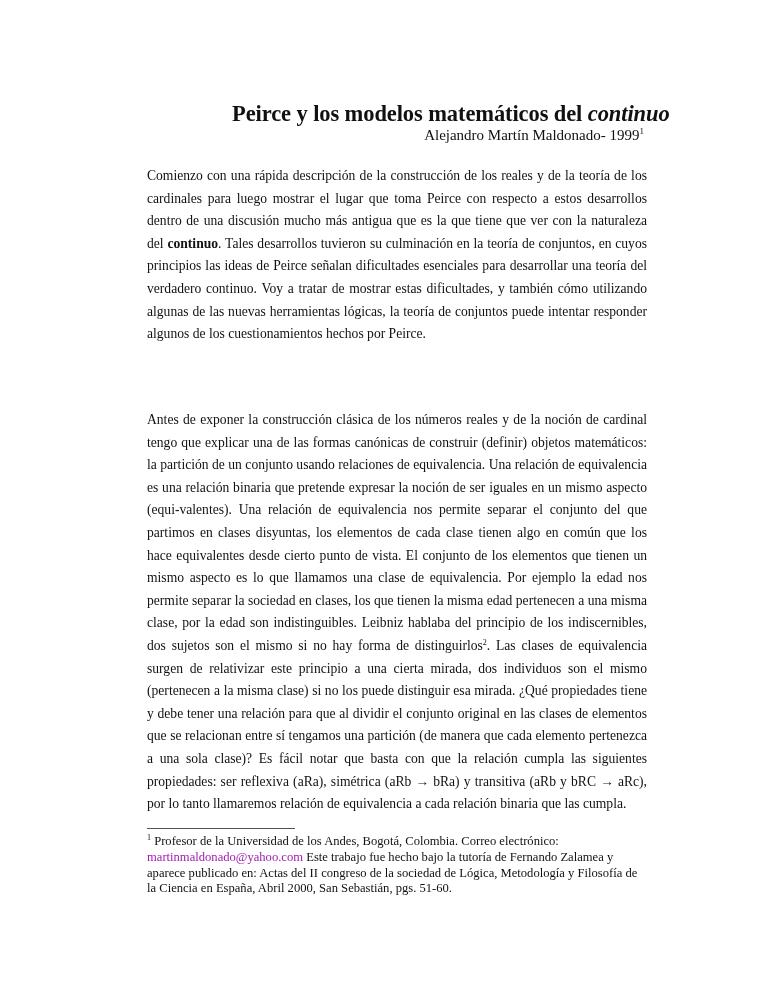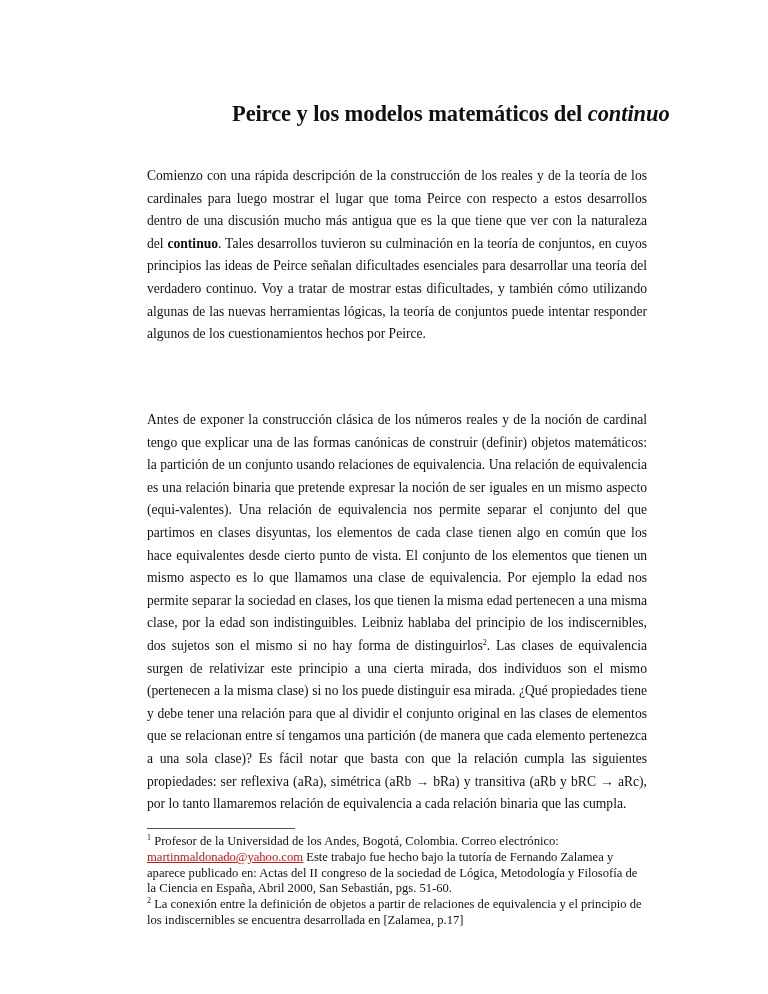--- a/index.html
+++ b/index.html
@@ -10,37 +10,37 @@
   .author { position: absolute; right: 140px; top: 110px; font-size: 15px; white-space: nowrap; }
   .author sup { font-size: 9px; vertical-align: 6px; line-height: 0; }
   .para { position: absolute; left: 131px; width: 500px; font-size: 13.6px; line-height: 22.6px; text-align: justify; }
   .p1 { top: 148px; }
   .h2 { position: absolute; left: 131px; top: 352px; font-size: 23px; font-style: italic; white-space: nowrap; }
   .p2 { top: 369px; }
   .para sup { font-size: 8px; vertical-align: 5px; line-height: 0; }
   .rule { position: absolute; left: 131px; top: 811px; width: 148px; border-top: 1px solid #555; }
   .fn { position: absolute; left: 131px; top: 817px; width: 500px; font-size: 12.6px; line-height: 15.8px; }
   .fn sup { font-size: 8px; vertical-align: 5px; line-height: 0; }
-  .fn a { color: #b91c1c; text-decoration: underline; }
+  .fn a { color: #a21caf; }
   .b { font-weight: bold; }
   .it { }
 </style>
 </head>
 <body>
 
 <div class="page">
 
   <div class="title"><span>Peirce y los modelos matemáticos del </span><i>continuo</i></div>
 
+  <div class="author"><span>Alejandro Martín Maldonado- 1999</span><sup>1</sup></div>
 
   <div class="para p1"><span>Comienzo con una rápida descripción de la construcción de los reales y de la teoría de los cardinales para luego mostrar el lugar que toma Peirce con respecto a estos desarrollos dentro de una discusión mucho más antigua que es la que tiene que ver con la naturaleza del </span><span class="b">continuo</span><span>. Tales desarrollos tuvieron su culminación en la teoría de conjuntos, en cuyos principios las ideas de Peirce señalan dificultades esenciales para desarrollar una teoría del </span><span class="it">verdadero continuo</span><span>. Voy a tratar de mostrar estas dificultades, y también cómo utilizando algunas de las nuevas herramientas lógicas, la teoría de conjuntos puede intentar responder algunos de los cuestionamientos hechos por Peirce.</span></div>
 
 
   <div class="para p2" style="top:392px;"><span>Antes de exponer la construcción clásica de los números reales y de la noción de cardinal tengo que explicar una de las formas canónicas de construir (definir) objetos matemáticos: la partición de un conjunto usando relaciones de equivalencia. Una relación de equivalencia es una relación binaria que pretende expresar la noción  de </span><span class="it">ser iguales en un mismo aspecto</span><span> (equi-valentes). Una relación de equivalencia nos permite separar el conjunto del que partimos en clases disyuntas, los elementos de cada clase tienen algo en común que los hace equivalentes desde cierto punto de vista. El conjunto de los elementos que tienen un mismo aspecto es lo que llamamos una clase de equivalencia. Por ejemplo la edad nos permite separar la sociedad en clases, los que tienen la misma edad pertenecen a una misma clase, por la edad son indistinguibles. Leibniz hablaba del principio de los indiscernibles, dos sujetos son el mismo si no hay forma de distinguirlos</span><sup>2</sup><span>. Las clases de equivalencia surgen de relativizar este principio a una cierta mirada, dos individuos son el mismo (pertenecen a la misma clase) si no los puede distinguir esa mirada. ¿Qué propiedades tiene y debe tener una relación para que al dividir el conjunto original en las clases de elementos que se relacionan entre sí tengamos una partición (de manera que cada elemento pertenezca a una sola clase)? Es fácil notar que basta con que la relación cumpla las siguientes propiedades: ser reflexiva (aRa), simétrica (aRb → bRa) y transitiva (aRb y bRC → aRc), por lo tanto llamaremos </span><span class="it">relación de equivalencia</span><span> a cada relación binaria que las cumpla.</span></div>
 
   <div class="rule"></div>
 
   <div class="fn">
     <div><sup>1</sup><span> Profesor de la Universidad de los Andes, Bogotá, Colombia. Correo electrónico: </span><a>martinmaldonado@yahoo.com</a><span>  Este trabajo fue hecho bajo la tutoría de Fernando Zalamea y aparece publicado en: </span><span class="it">Actas del II congreso de la sociedad de Lógica, Metodología y Filosofía de la Ciencia en España</span><span>, Abril 2000, San Sebastián, pgs. 51-60.</span></div>
-    <div><sup>2</sup><span> La conexión entre la definición de objetos a partir de relaciones de equivalencia y el principio de los indiscernibles se encuentra desarrollada en [Zalamea, p.17]</span></div>
   </div>
 
 </div>
 
 </body></html>

